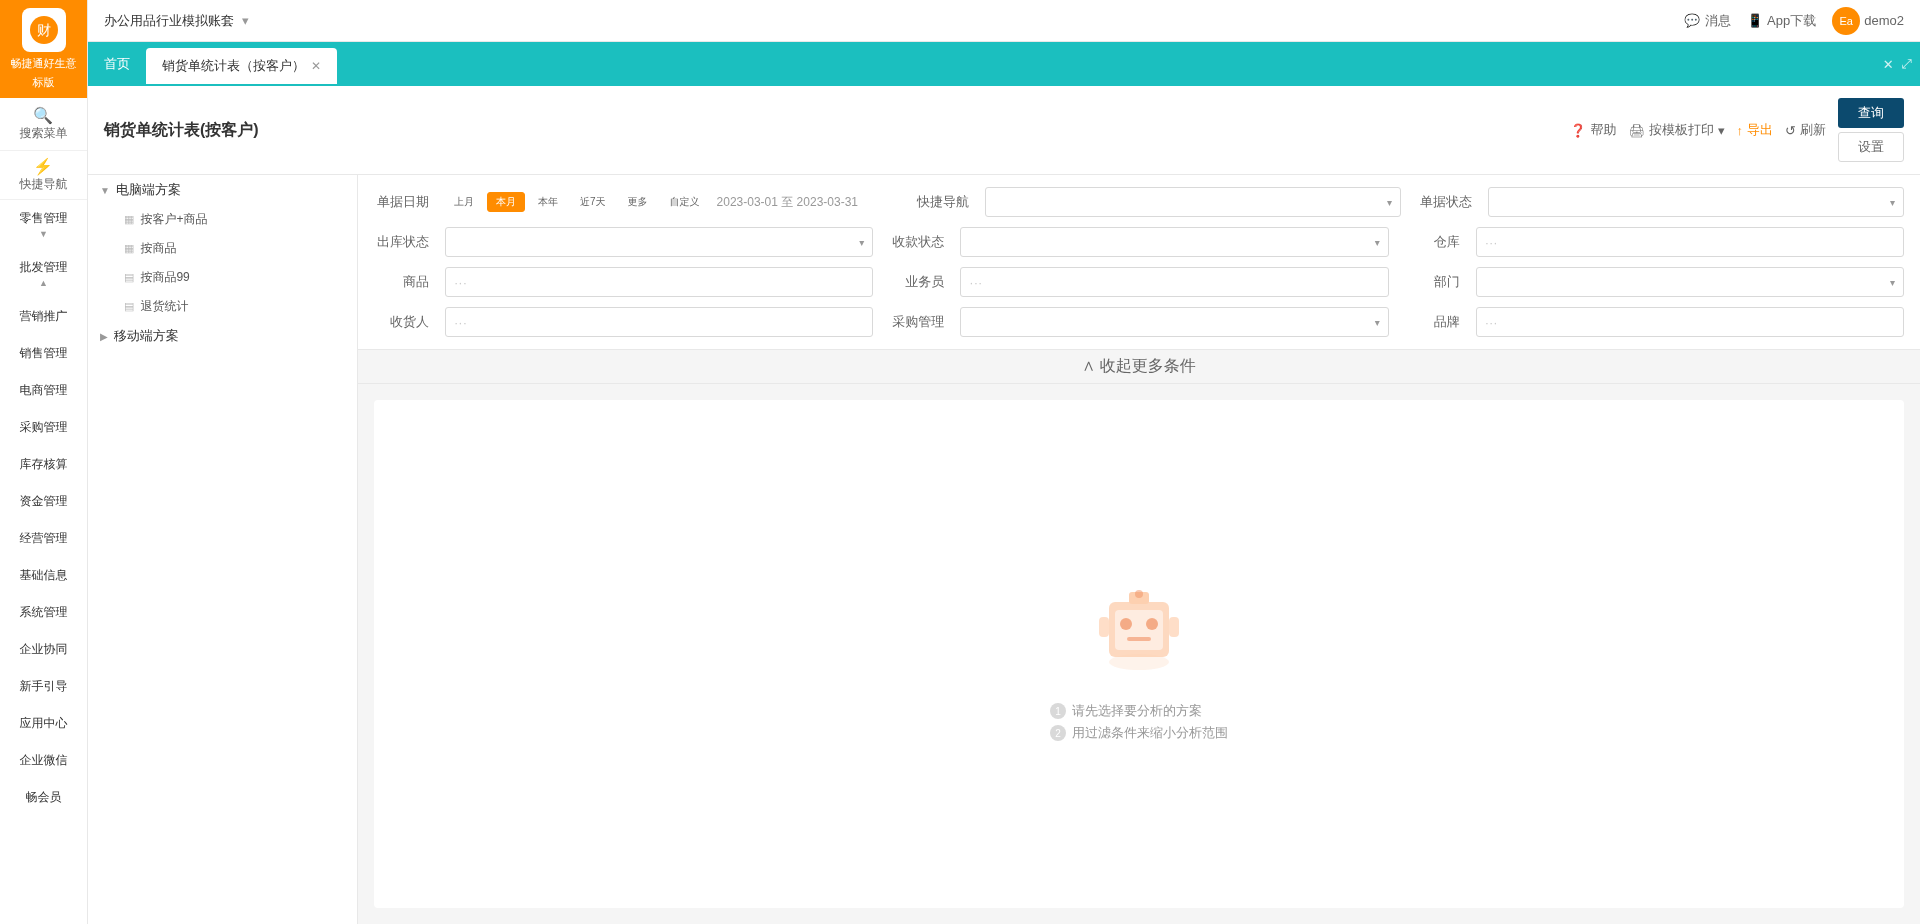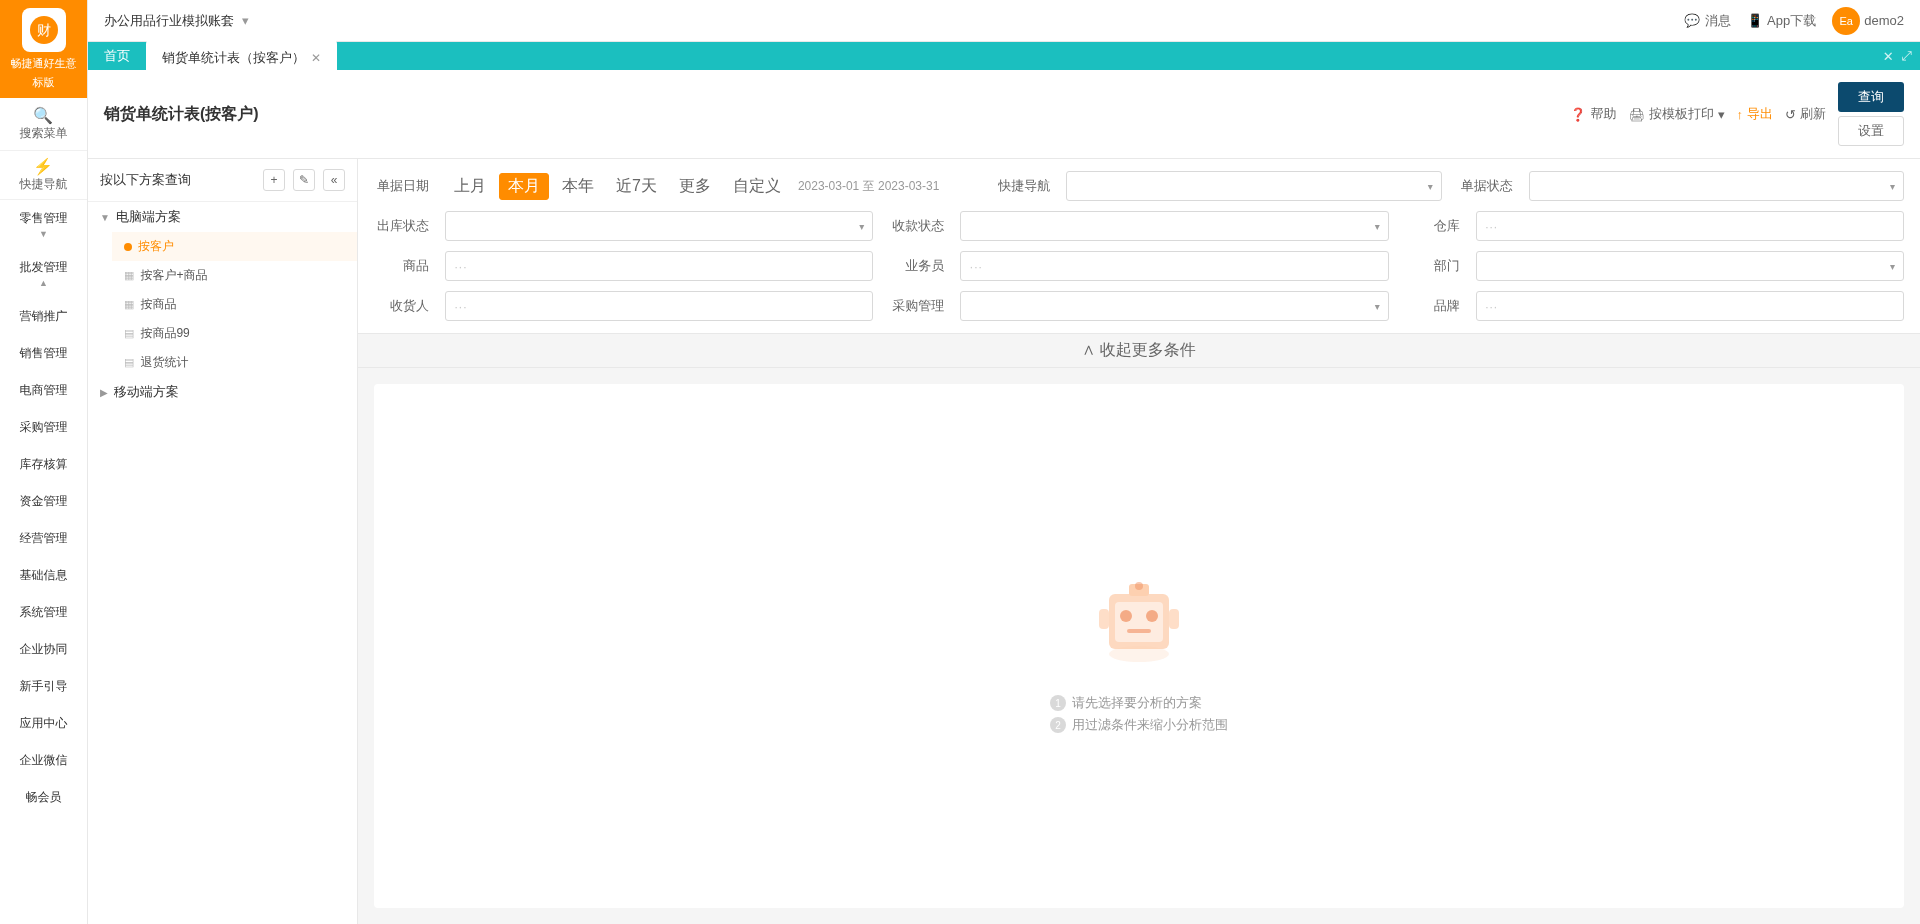--- a/index.html
+++ b/index.html
@@ -21,21 +21,21 @@
     .main { flex: 1; display: flex; flex-direction: column; overflow: hidden; }
 
     
     .top-header { height: 42px; background: #fff; border-bottom: 1px solid #e8e8e8; display: flex; align-items: center; justify-content: space-between; padding: 0 16px; }
     .top-header-left { display: flex; align-items: center; gap: 8px; color: #333; font-size: 13px; }
     .top-header-right { display: flex; align-items: center; gap: 16px; font-size: 13px; color: #666; }
     .top-header-right-item { display: flex; align-items: center; gap: 4px; cursor: pointer; }
     .avatar { width: 28px; height: 28px; border-radius: 50%; background: #ff8c00; color: #fff; display: flex; align-items: center; justify-content: center; font-size: 11px; }
 
     
-    .tab-bar { height: 28px; background: #1bbfbf; display: flex; align-items: center; padding: 3px 0; }
+    .tab-bar { height: 44px; background: #1bbfbf; display: flex; align-items: center; padding: 3px 0; }
     .tab { height: 40px; display: flex; align-items: center; padding: 0 16px; cursor: pointer; font-size: 13px; color: rgba(255,255,255,0.85); gap: 6px; }
     .tab.active { background: #fff; color: #333; border-radius: 4px 4px 0 0; margin-top: 4px; height: 36px; }
     .tab .tab-close { color: #999; font-size: 12px; cursor: pointer; }
     .tab-home { color: #fff; }
     .tab-maximize { margin-left: auto; margin-right: 8px; color: rgba(255,255,255,0.8); cursor: pointer; display: flex; align-items: center; gap: 8px; }
 
     
     .page-content { flex: 1; background: #f5f5f5; overflow: auto; display: flex; flex-direction: column; }
 
     
@@ -68,21 +68,21 @@
     .right-panel { flex: 1; display: flex; flex-direction: column; overflow: hidden; }
 
     
     .filter-area { background: #fff; padding: 12px 16px; border-bottom: 1px solid #e8e8e8; }
     .filter-row { display: flex; align-items: center; gap: 16px; margin-bottom: 10px; }
     .filter-row:last-child { margin-bottom: 0; }
     .filter-label { color: #666; font-size: 13px; white-space: nowrap; min-width: 55px; text-align: right; }
     .filter-input { flex: 1; height: 30px; border: 1px solid #d9d9d9; border-radius: 3px; padding: 0 8px; font-size: 13px; display: flex; align-items: center; justify-content: space-between; cursor: pointer; color: #333; background: #fff; position: relative; }
     .filter-input .placeholder { color: #ccc; }
     .date-filter { display: flex; align-items: center; gap: 4px; }
-    .date-btn { padding: 2px 8px; border-radius: 3px; cursor: pointer; font-size: 16px; color: #666; border: 1px solid transparent; }
+    .date-btn { padding: 2px 8px; border-radius: 3px; cursor: pointer; font-size: 10px; color: #666; border: 1px solid transparent; }
     .date-btn.active { background: #ff8c00; color: #fff; border-color: #ff8c00; }
     .date-range { color: #999; font-size: 12px; margin-left: 4px; }
 
     
     .collapse-bar { background: #f5f5f5; padding: 6px; text-align: center; cursor: pointer; color: #666; font-size: 16px; border-bottom: 1px solid #e8e8e8; }
 
     
     .empty-state { flex: 1; display: flex; flex-direction: column; align-items: center; justify-content: center; background: #fff; margin: 16px; border-radius: 4px; }
     .empty-icon { width: 120px; height: 120px; margin-bottom: 16px; }
     .empty-tips { color: #999; font-size: 13px; }
@@ -203,39 +203,27 @@
         <div class="header-btn-group">
           <button class="btn-query">查询</button>
           <button class="btn-settings">设置</button>
         </div>
       </div>
     </div>
 
     <div class="content-area">
 
       <div class="left-panel">
-        <div class="left-panel-header">
-          <span class="left-panel-title">按以下方案查询</span>
-          <div class="left-panel-actions">
-            <div class="left-panel-action-btn">+</div>
-            <div class="left-panel-action-btn">✎</div>
-            <div class="left-panel-action-btn">«</div>
-          </div>
-        </div>
 
         <div class="tree-item">
           <span class="tree-expand">▼</span>
           <span>电脑端方案</span>
         </div>
         <div class="tree-sub">
 
-          <div class="tree-item active">
-            <span class="active-dot"></span>
-            <span>按客户</span>
-          </div>
           <div class="tree-item">
             <span style="font-size:11px;color:#bbb">▦</span>
             <span>按客户+商品</span>
           </div>
           <div class="tree-item">
             <span style="font-size:11px;color:#bbb">▦</span>
             <span>按商品</span>
           </div>
           <div class="tree-item">
             <span style="font-size:11px;color:#bbb">▤</span>

